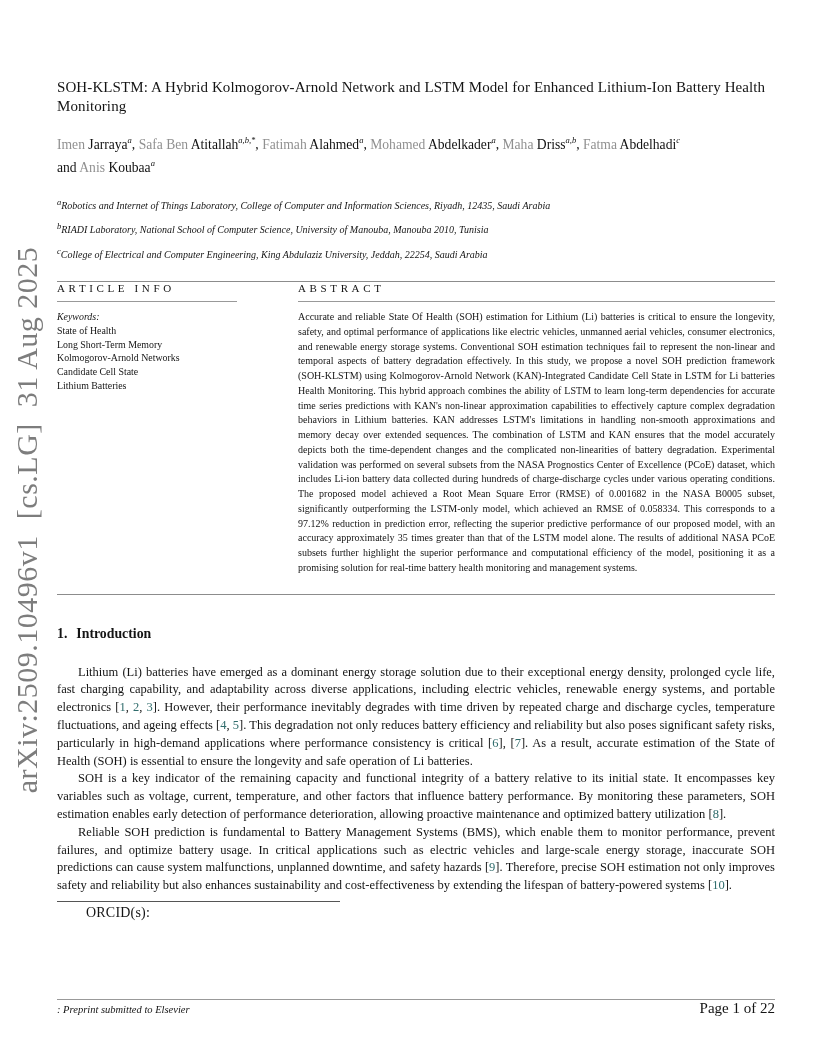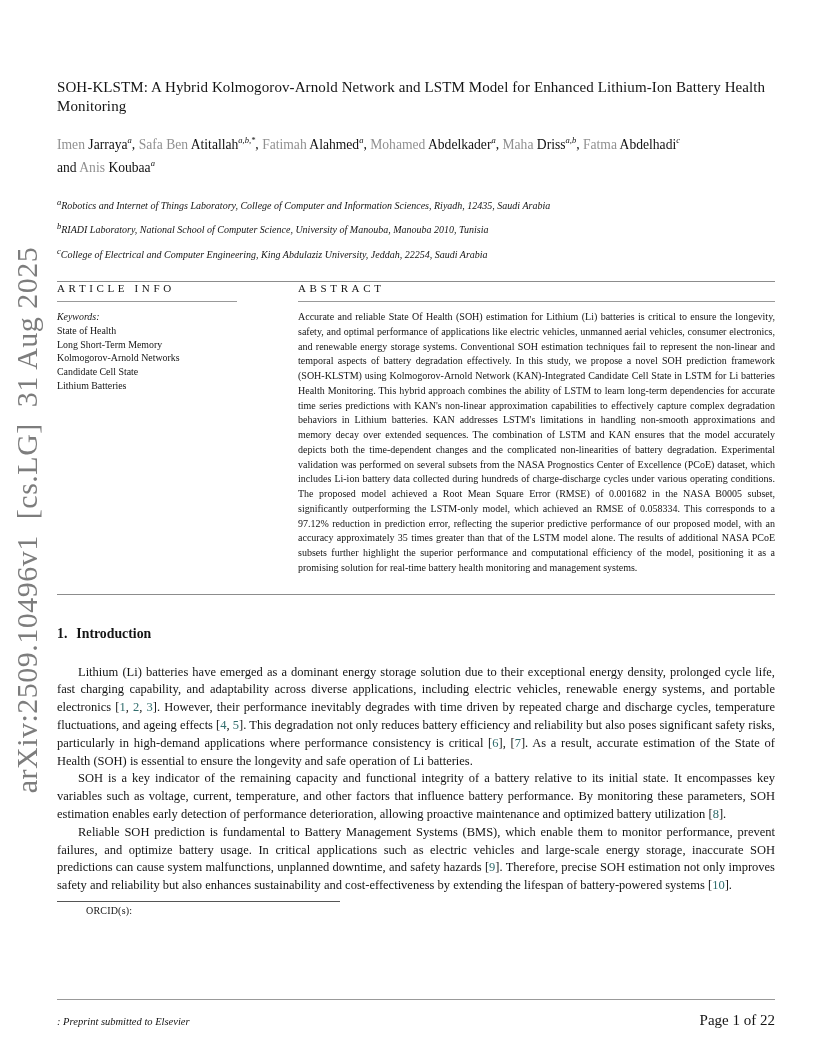--- a/index.html
+++ b/index.html
@@ -91,30 +91,30 @@
   .body-para + .body-para { margin-top: 0; }
   .cite { color: #2e6b6b; }
   .footnote { margin-top: 6px; }
   .footnote-rule {
     width: 283px;
     border-top: 1px solid #555;
   }
   .orcid {
     padding-left: 29px;
     padding-top: 3px;
-    font-size: 10px;
+    font-size: 14px;
     letter-spacing: 0.2px;
   }
   .footer {
     position: absolute;
     left: 57px;
     right: 41px;
     top: 999px;
     border-top: 1px solid #999;
-    padding-top: 12px;
+    padding-top: 0;
     display: flex;
     justify-content: space-between;
     align-items: baseline;
   }
   .footer-left { font-style: italic; font-size: 10.5px; }
   .footer-right { font-size: 15px; }
 </style>
 </head>
 <body>
 

